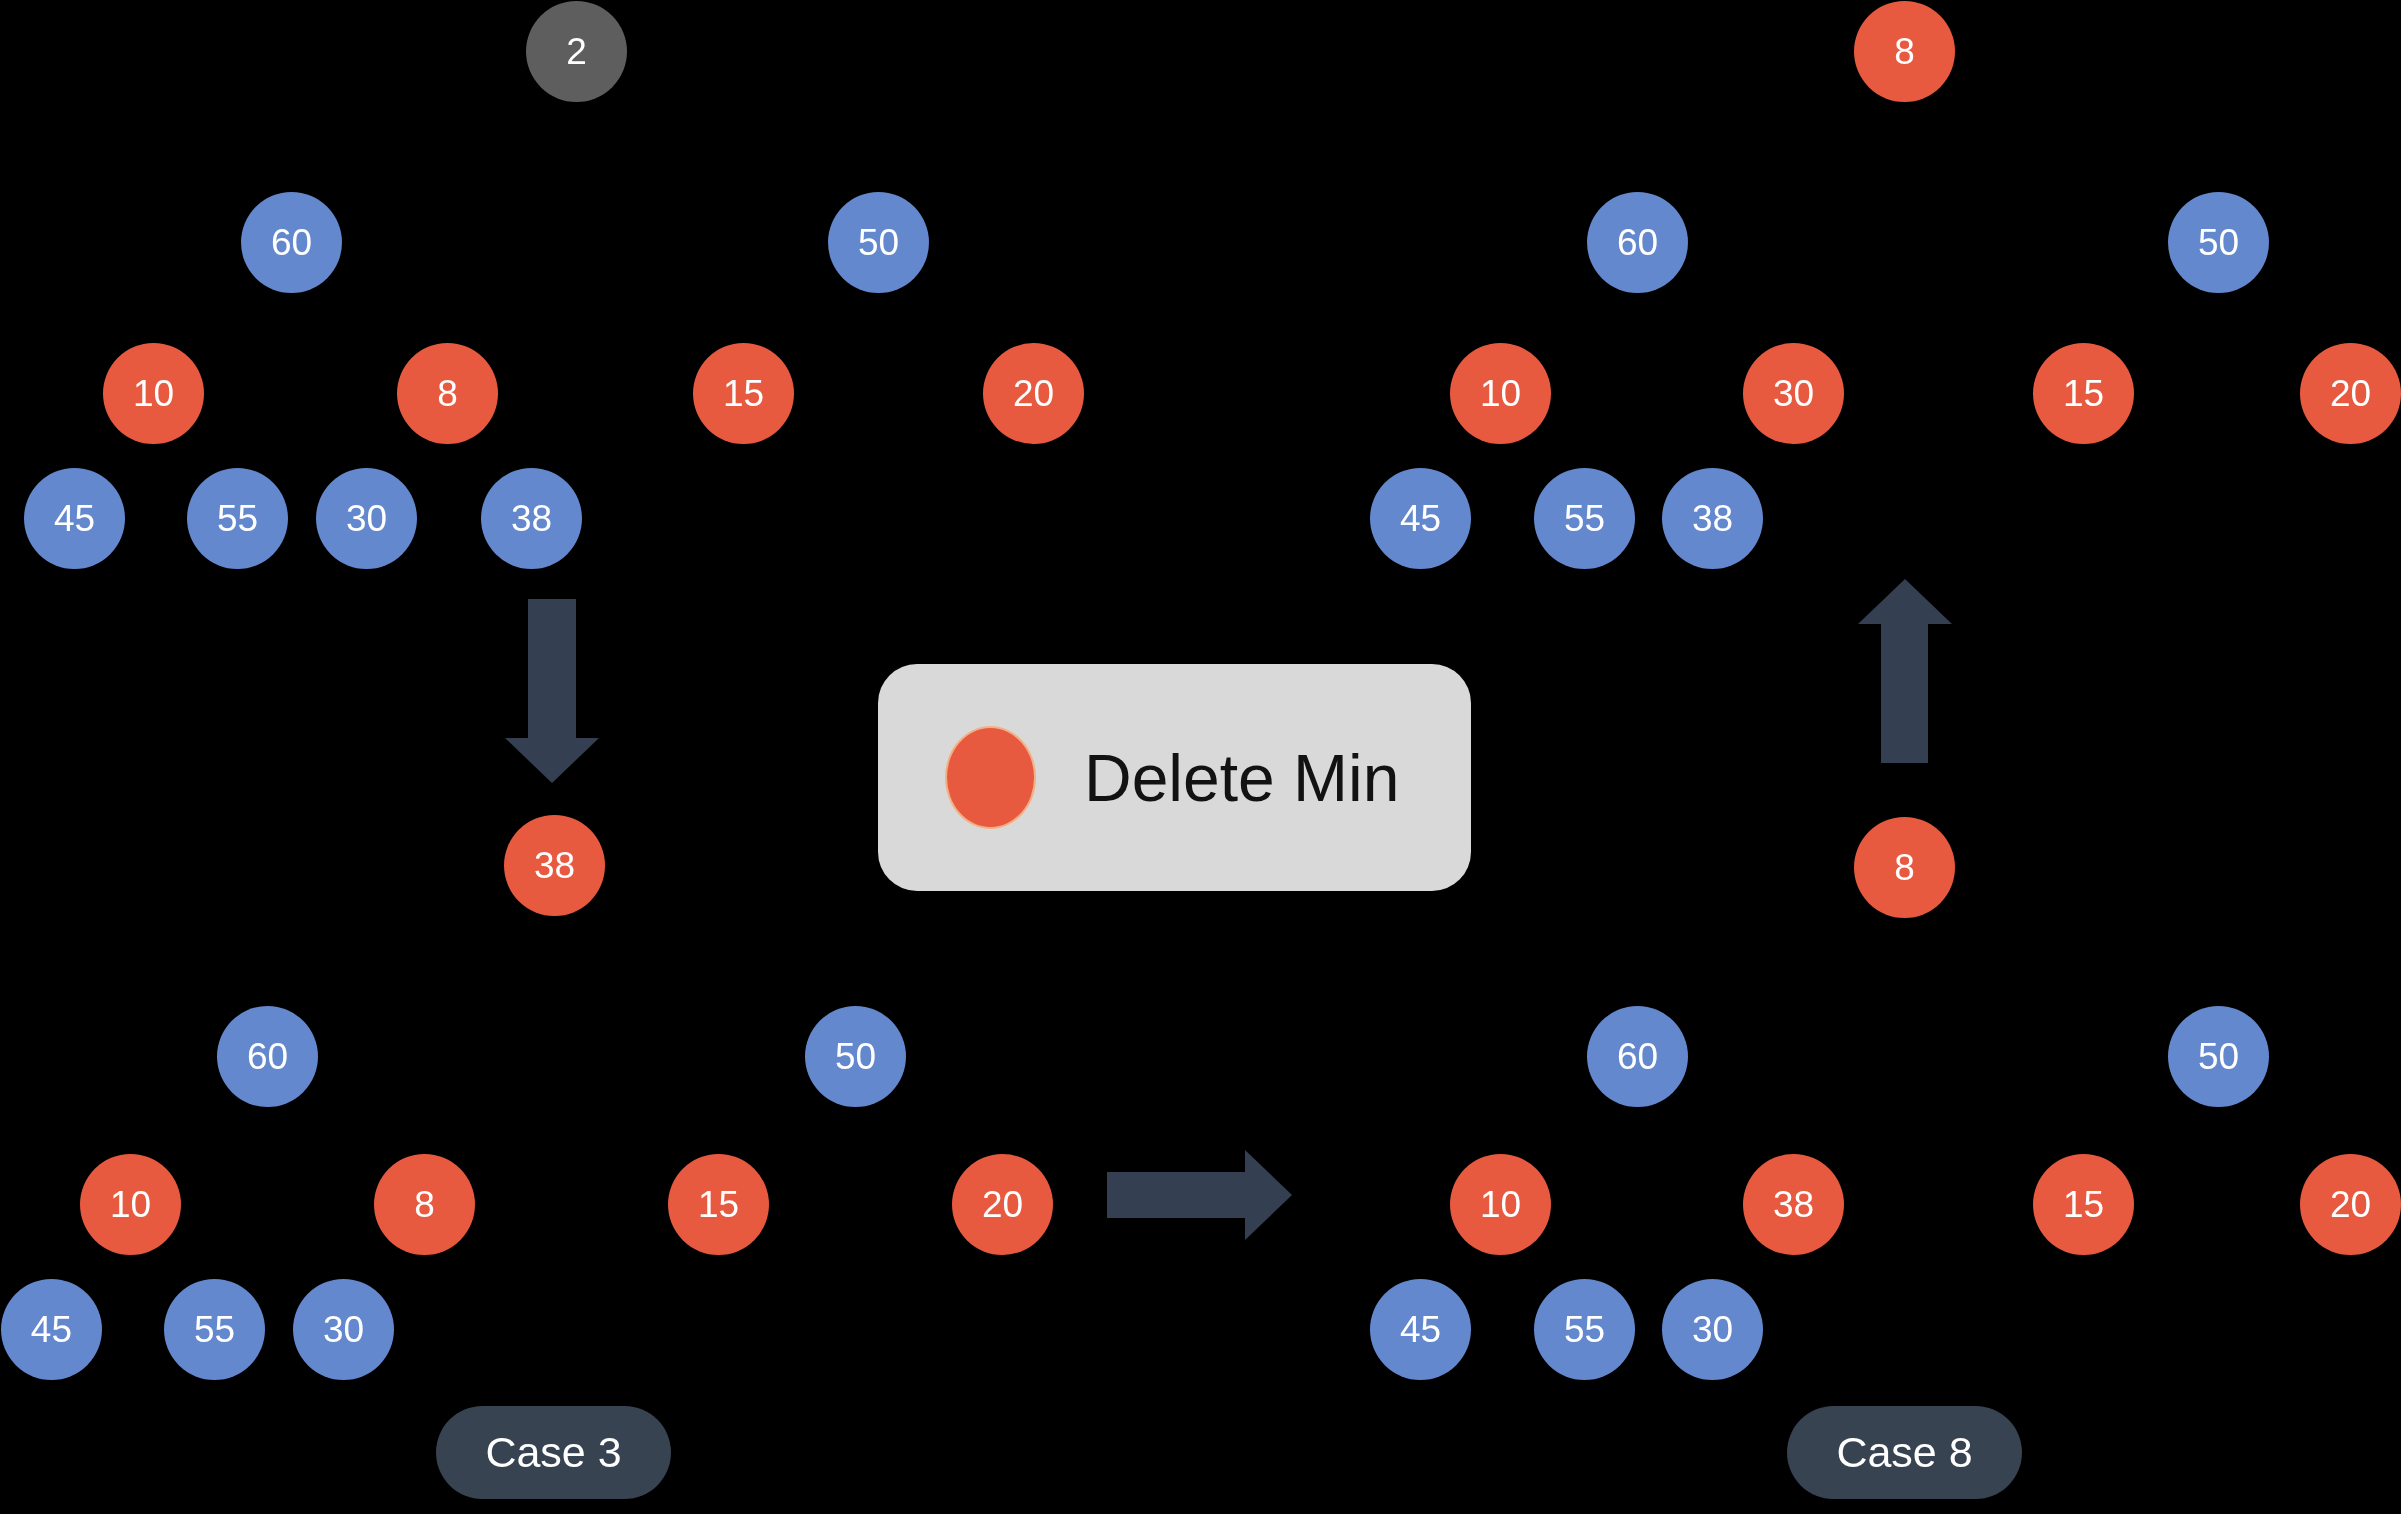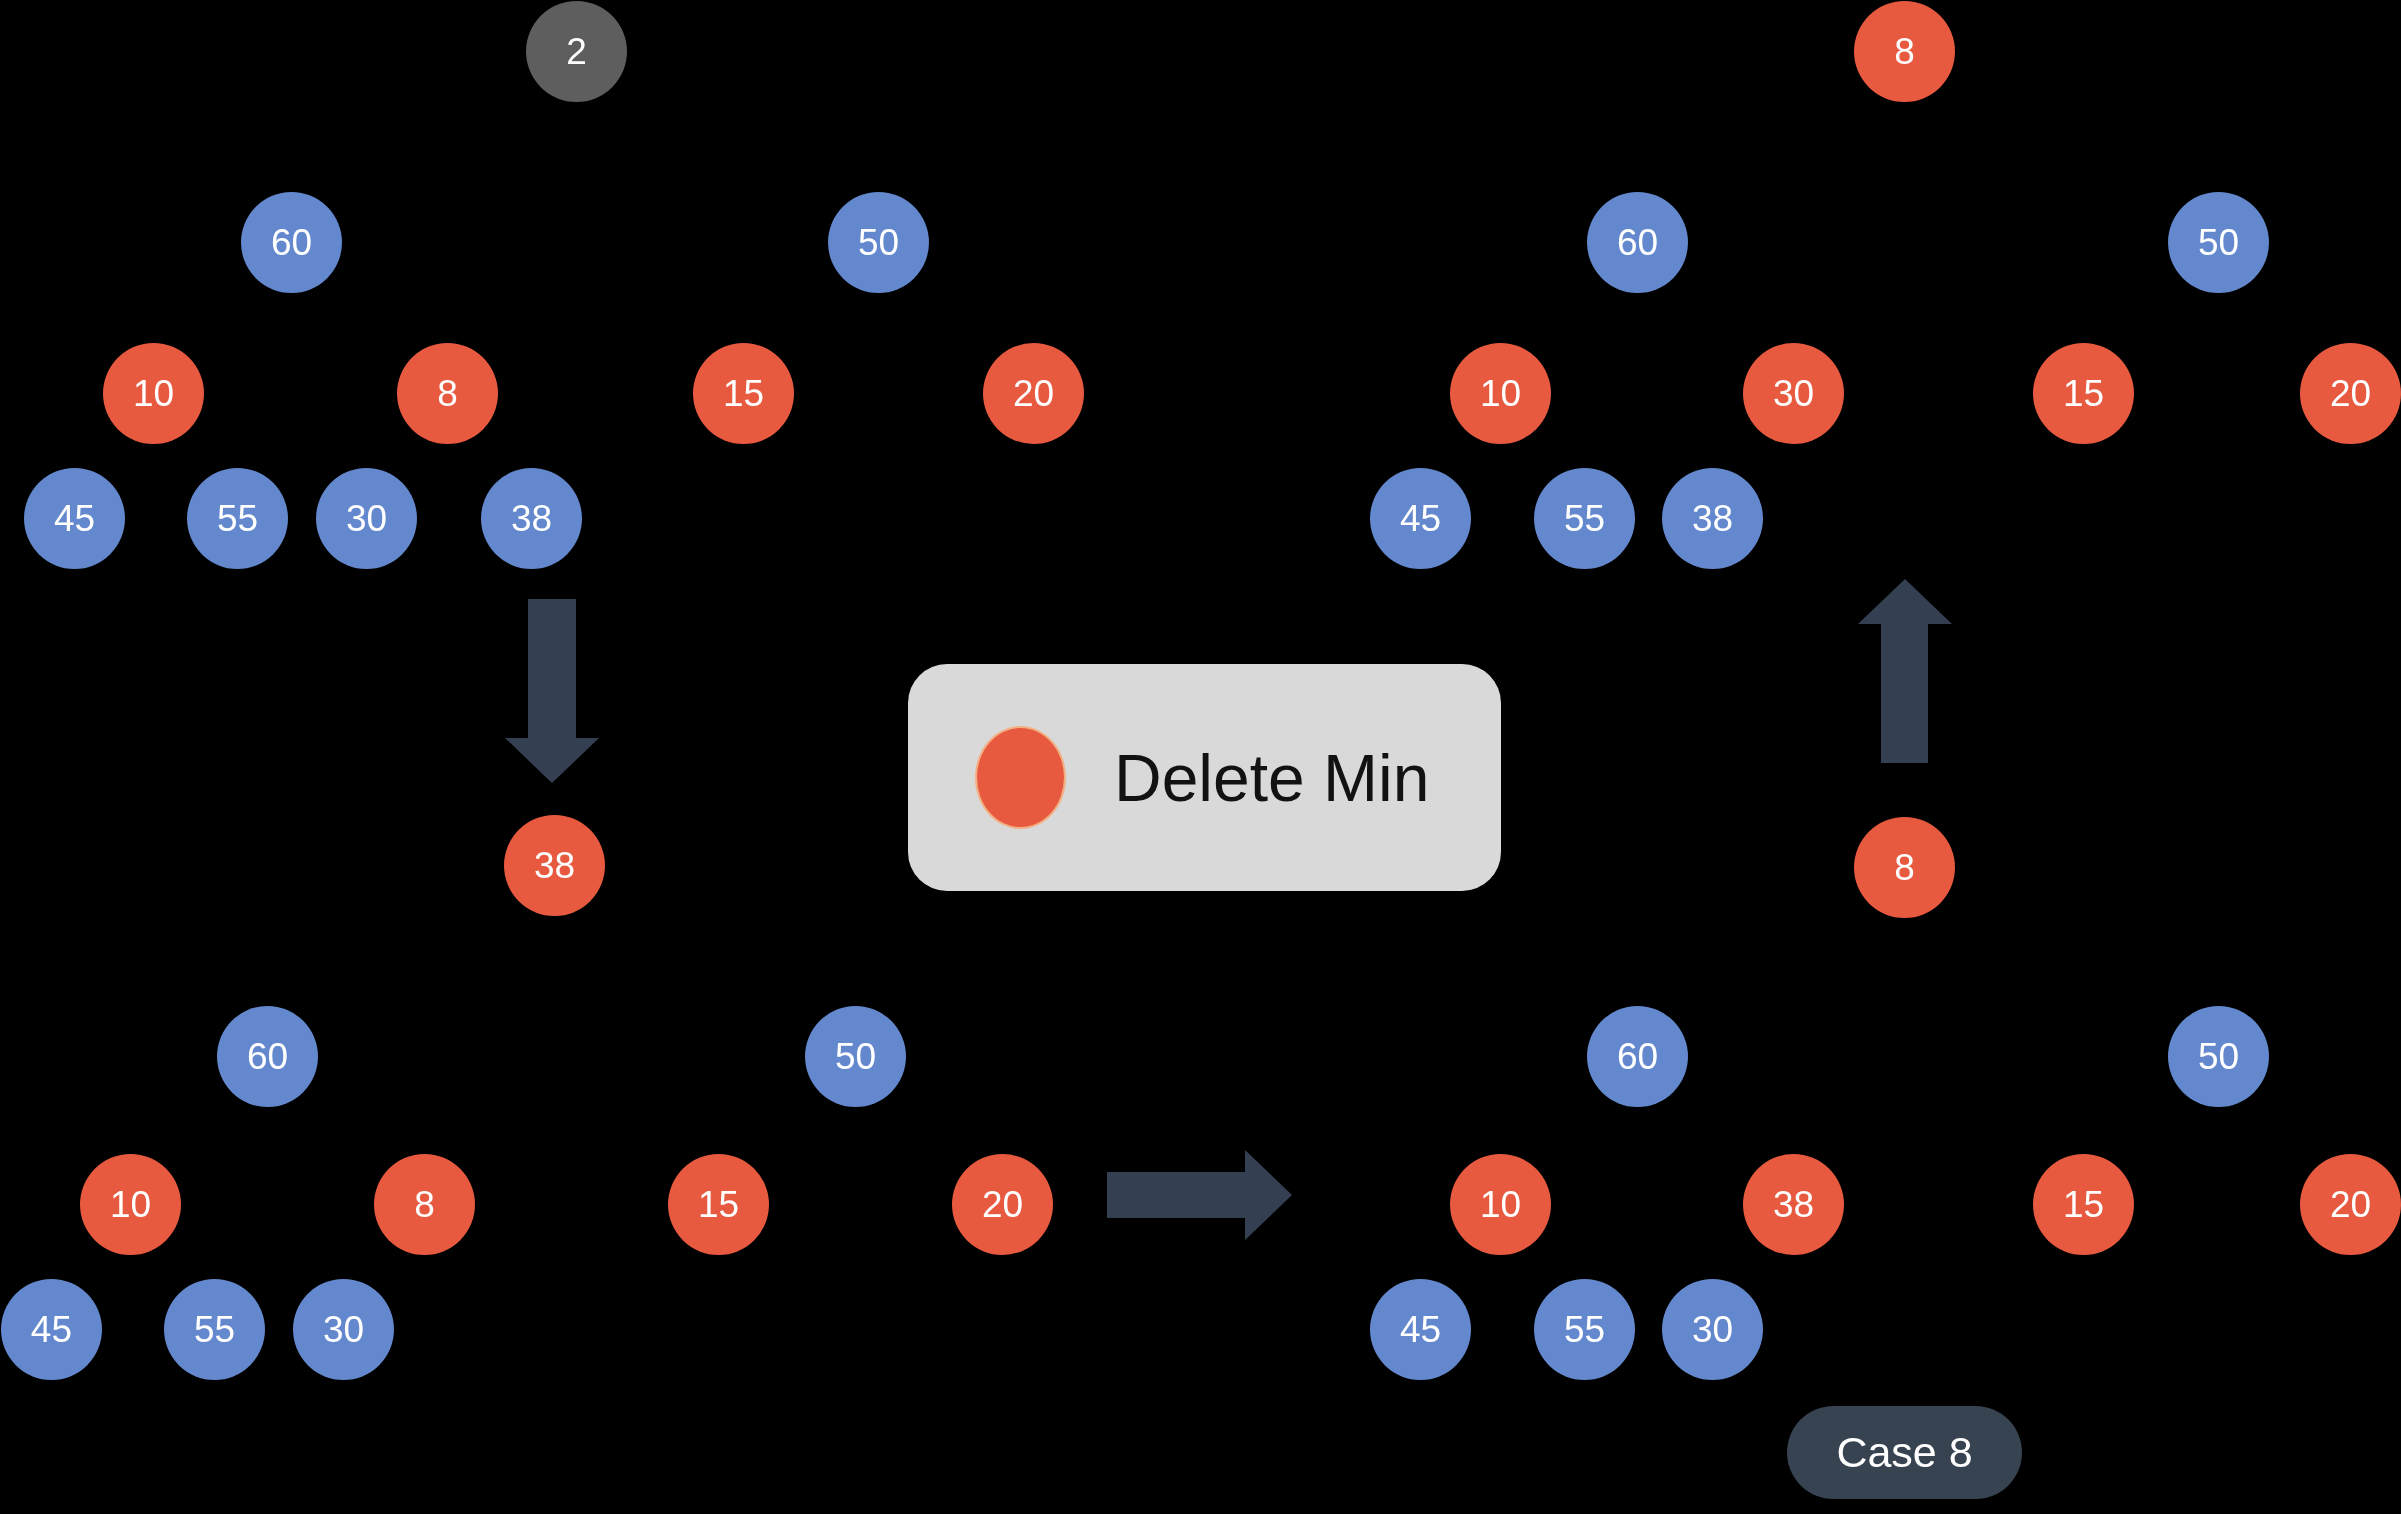--- a/index.html
+++ b/index.html
@@ -26,21 +26,21 @@
   
   #arrow-up{left:1858px;top:579px;width:93px;height:184px;}
   #arrow-up .head{left:0;top:0;border-left:47px solid transparent;border-right:47px solid transparent;border-bottom:45px solid var(--c-arrow,#344051);}
   #arrow-up .shaft{left:23px;top:44px;width:47px;height:140px;}
   
   #arrow-right{left:1107px;top:1150px;width:185px;height:90px;}
   #arrow-right .shaft{left:0;top:22.4px;width:139px;height:46px;}
   #arrow-right .head{left:138px;top:0;border-top:45px solid transparent;border-bottom:45px solid transparent;border-left:47px solid var(--c-arrow,#344051);}
   
   #legend{
-    position:absolute;left:908px;top:664px;width:593px;height:227px;
+    position:absolute;left:878px;top:664px;width:593px;height:227px;
     background:var(--c-legend_bg,#D9D9D9);border-radius:39px;
     display:flex;align-items:center;padding-left:67px;box-sizing:border-box;
   }
   #legend .marker{
     width:91px;height:103px;border-radius:50%;
     background:var(--c-red,#E85A40);
     border:2.8px solid var(--c-legend_marker_border,#F2B084);
     box-sizing:border-box;flex:0 0 auto;
   }
   #legend .label{
@@ -127,16 +127,17 @@
   <div class="arrow" id="arrow-right">
     <div class="shaft"></div>
     <div class="head"></div>
   </div>
 
   <div id="legend">
     <div class="marker"></div>
     <div class="label">Delete Min</div>
   </div>
 
+  <div class="badge" id="badge-left">Case 3</div>
   <div class="badge" id="badge-right">Case 8</div>
 
 </div>
 
 
 </body></html>

